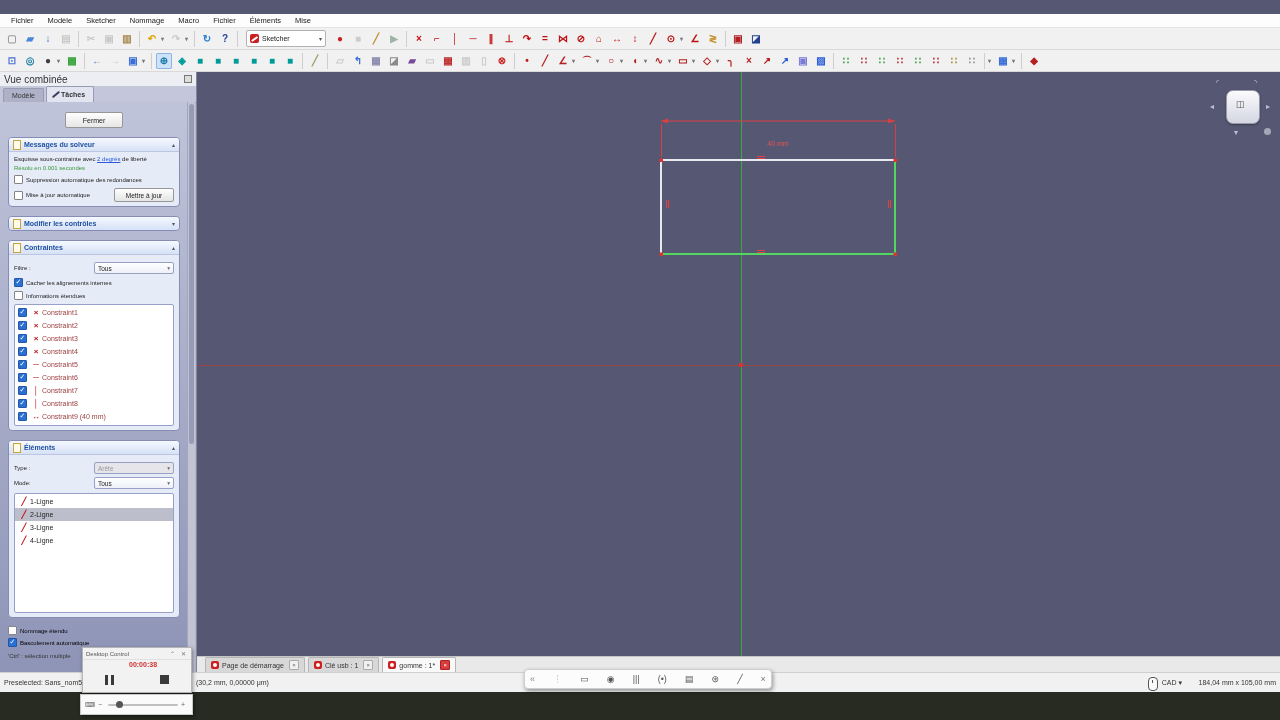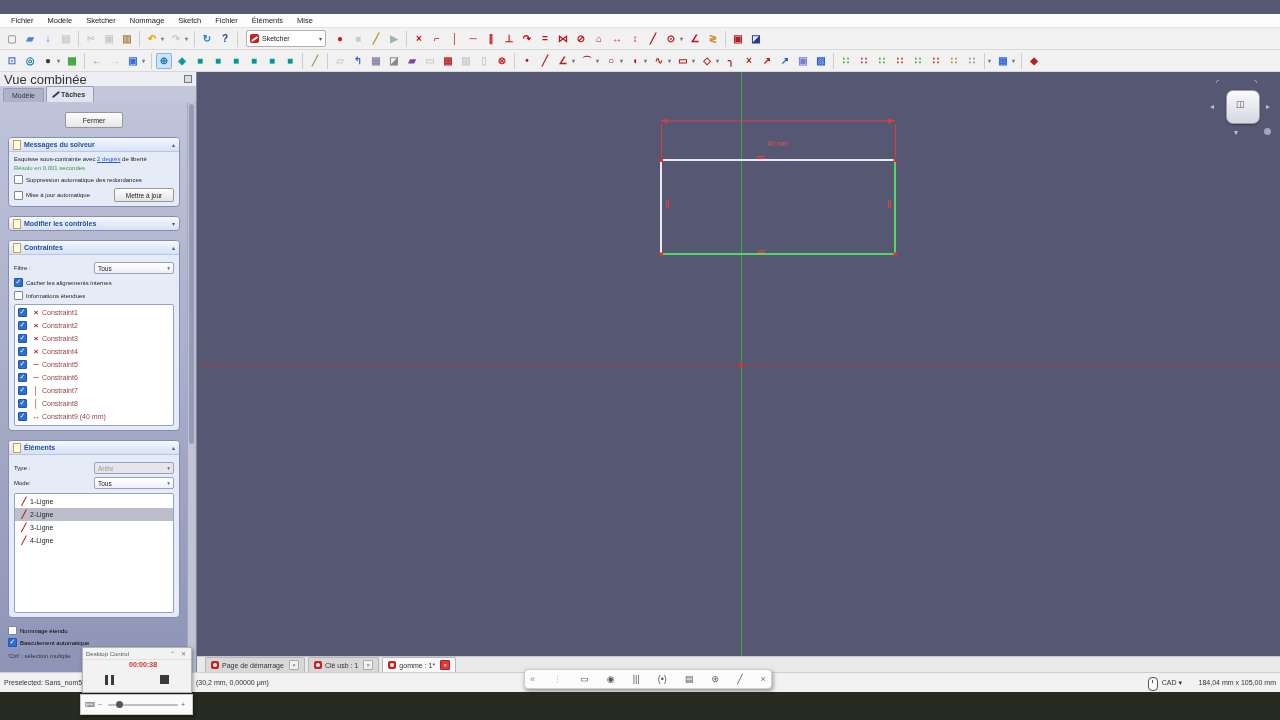--- a/index.html
+++ b/index.html
@@ -30,21 +30,21 @@
   .tsep{width:1px;height:16px;background:#cdcdcd;margin:0 3px;flex:none;}
   .wbcombo{height:17px;width:80px;border:1px solid #b2b2b2;border-radius:2px;background:#fff;
            display:flex;align-items:center;padding:0 3px;margin:0 5px;box-sizing:border-box;flex:none;}
   .wbicon{width:9px;height:9px;background:#cc2020;border-radius:2px;margin-right:3px;position:relative;}
   .wbicon::after{content:"";position:absolute;left:1px;top:4px;width:7px;height:1.5px;background:#fff;transform:rotate(-35deg);}
   .wbcombo .v{font-size:7px;color:#222;}
   .wbcombo .ar{margin-left:auto;font-size:6px;color:#555;}
   
   .sidebar{left:0;top:72px;width:197px;height:600px;background:#b4b8cf;border-right:1px solid #83879f;box-sizing:border-box;}
   .sb-title{height:14px;background:#eceef4;border-bottom:1px solid #c6c9d6;display:flex;align-items:center;padding:0 4px;}
-  .sb-title .t{font-size:13px;color:#333;}
+  .sb-title .t{font-size:10px;color:#333;}
   .pin{margin-left:auto;width:6px;height:6px;border:1px solid #777;background:#ddd;}
   .sb-tabs{height:16px;background:#c4c7dc;display:flex;align-items:flex-end;padding-left:3px;border-bottom:1px solid #999db6;box-sizing:border-box;}
   .sbtab{height:13px;padding:0 8px;display:flex;align-items:center;font-size:7px;color:#333;background:#aeb2c8;
          border:1px solid #979bb4;border-bottom:none;border-radius:2px 2px 0 0;margin-right:2px;}
   .sbtab.active{background:#e2e5f0;height:15px;font-weight:bold;}
   .pencil{width:2px;height:9px;background:#3a3a5a;border-radius:1px;transform:rotate(50deg);margin-right:4px;}
   .sb-content{position:absolute;left:0;top:30px;width:188px;bottom:0;background:linear-gradient(#c0c4da,#8e94b6);overflow:hidden;}
   .sb-scroll{position:absolute;right:1px;top:30px;width:7px;bottom:0;background:#c2c4d4;border-left:1px solid #a2a6bc;}
   .sb-thumb{position:absolute;left:1px;top:2px;width:5px;height:340px;background:#979cb6;border-radius:3px;}
   .fermer{display:block;margin:10px auto 0;width:56px;height:14px;background:linear-gradient(#fefefe,#e6e6e6);
@@ -146,21 +146,21 @@
 
 <div id="root">
 
 
   <div class="abs menubar">
 
   <span class="menu">Fichier</span>
       <span class="menu">Modèle</span>
       <span class="menu">Sketcher</span>
       <span class="menu">Nommage</span>
-      <span class="menu">Sketch</span>
+      <span class="menu">Macro</span>
       <span class="menu">Fichier</span>
       <span class="menu">Éléments</span>
       <span class="menu">Mise</span>
     </div>
 
   <div class="abs tbar tb1">
     <span style="display:flex;align-items:center;">
 
     <span class="tbi">
           <span class="g" style="color: rgb(154, 154, 154);">▢</span>

